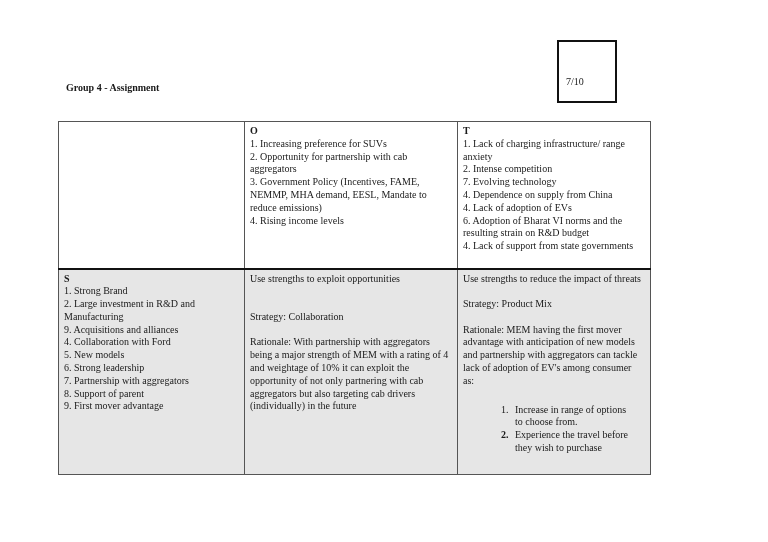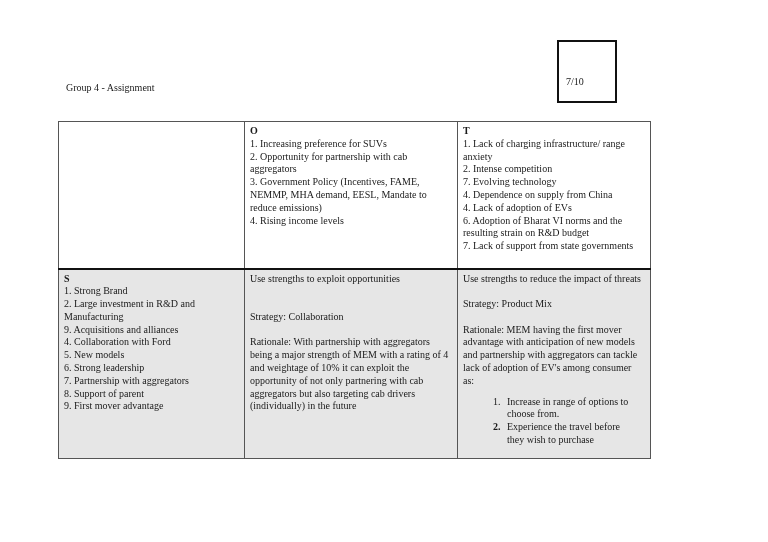--- a/index.html
+++ b/index.html
@@ -3,21 +3,21 @@
   <meta charset="utf-8">
   <style>
     html, body { margin: 0; padding: 0; background: #ffffff; }
     body {
       width: 768px; height: 542px; position: relative; overflow: hidden;
       font-family: "DejaVu Serif", "Liberation Serif", serif;
       color: #1a1a1a;
     }
     .title {
       position: absolute; left: 66px; top: 82px;
-      font-size: 10px; font-weight: normal;
+      font-size: 10px; font-weight: bold;
       font-family: "Liberation Serif", "DejaVu Serif", serif;
     }
     .score-box {
       position: absolute; left: 557px; top: 40px;
       width: 60px; height: 63px;
       border: 2px solid #111; box-sizing: border-box;
       background: #fff;
     }
     .score-box span {
       position: absolute; left: 7px; top: 3px; font-size: 10px;
@@ -39,21 +39,21 @@
     .c1 { width: 186px; }
     .c2 { width: 213px; }
     .c3 { width: 193px; }
     tr.top td { height: 147px; background: #fff; }
     tr.top td { border-bottom: 2.5px solid #111; }
     tr.bot td { height: 190px; background: #e6e6e6; }
     .head { font-weight: bold; display: block; }
     .item { display: block; }
     .gap { display: block; height: 12.8px; }
     .bold { font-weight: normal; }
-    ol.sub { margin: 8px; padding-left: 32px; }
+    ol.sub { margin: 16px; padding-left: 32px; }
     ol.sub li { padding-left: 4px; }
     ol.sub li.b2::marker { font-weight: bold; }
   </style>
 </head>
 <body>
 
 <div class="title">Group 4 - Assignment</div>
 
 <div class="score-box">
   <span>7/10</span>
@@ -71,21 +71,21 @@
       <span class="item">4. Rising income levels</span>
     </td>
     <td class="c3">
       <span class="head">T</span>
       <span class="item">1. Lack of charging infrastructure/ range anxiety</span>
       <span class="item">2. Intense competition</span>
       <span class="item">7. Evolving technology</span>
       <span class="item">4. Dependence on supply from China</span>
       <span class="item">4. Lack of adoption of EVs</span>
       <span class="item">6. Adoption of Bharat VI norms and the resulting strain on R&amp;D budget</span>
-      <span class="item">7. Lack of support from state governments</span>
+      <span class="item">4. Lack of support from state governments</span>
     </td>
   </tr>
   <tr class="bot">
     <td class="c1">
       <span class="head">S</span>
       <span class="item">1. Strong Brand</span>
       <span class="item">2. Large investment in R&amp;D and Manufacturing</span>
       <span class="item">9. Acquisitions and alliances</span>
       <span class="item">4. Collaboration with Ford</span>
       <span class="item">5. New models</span>

